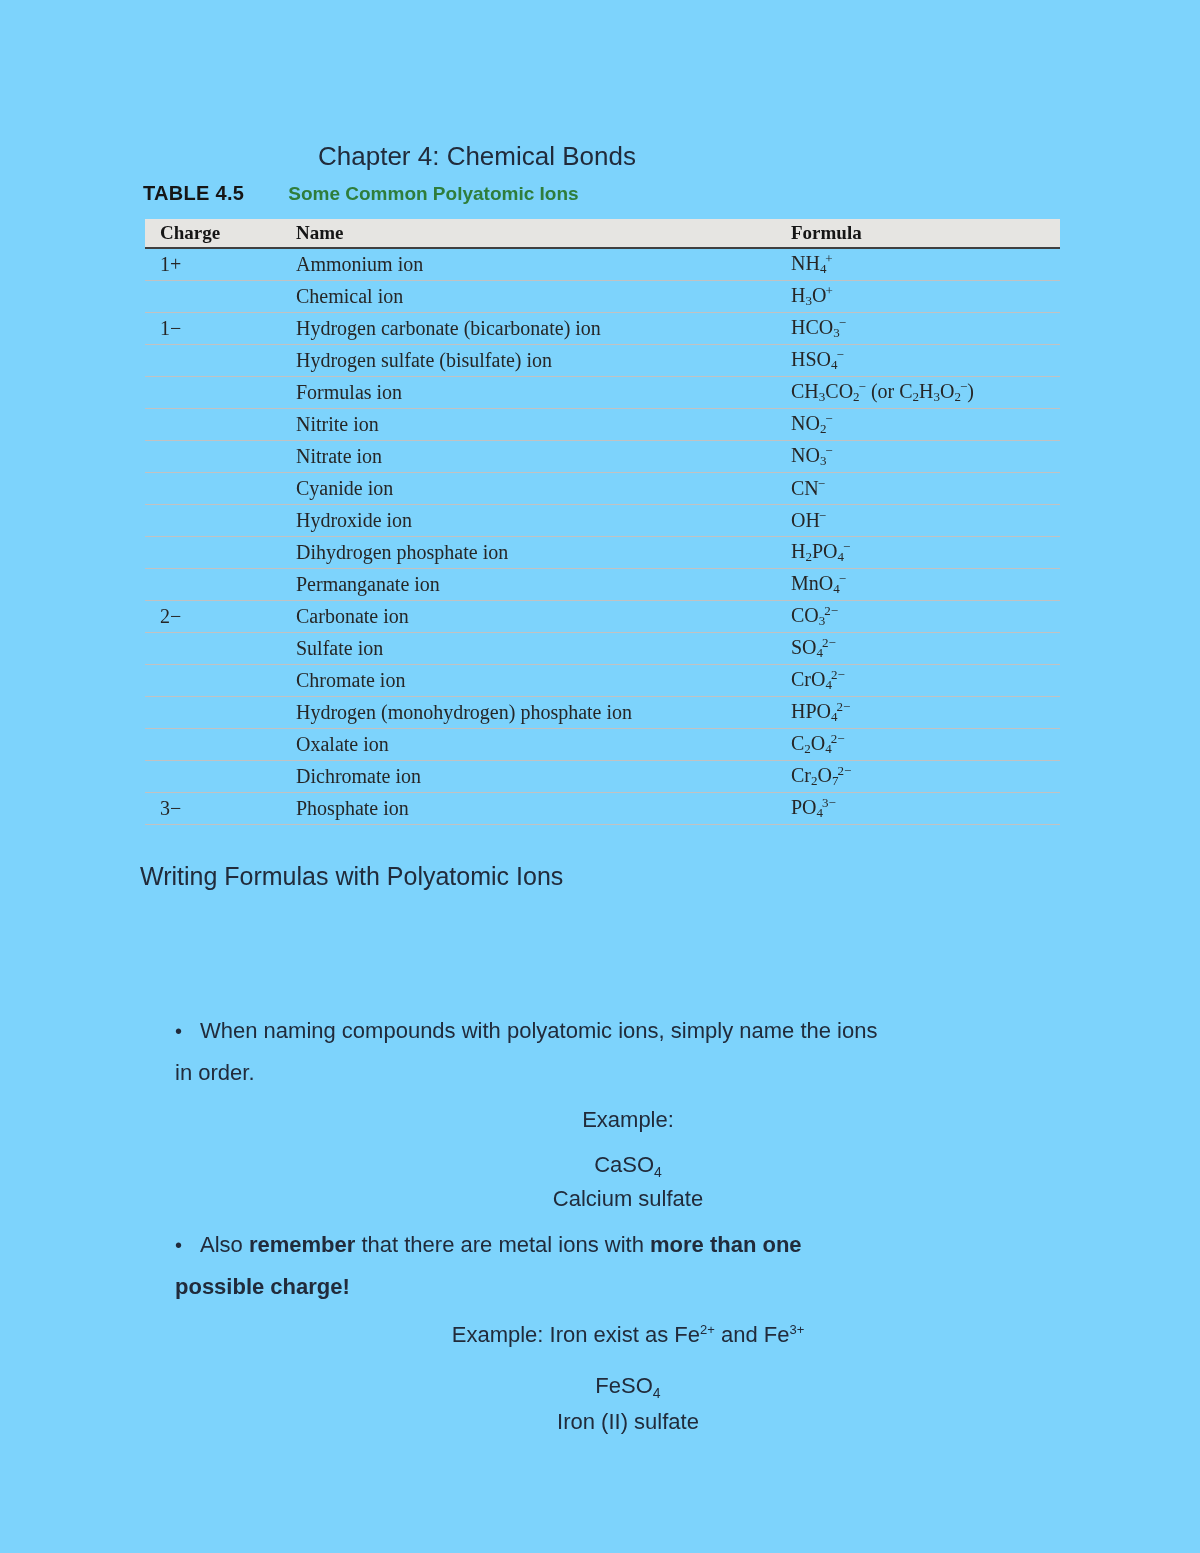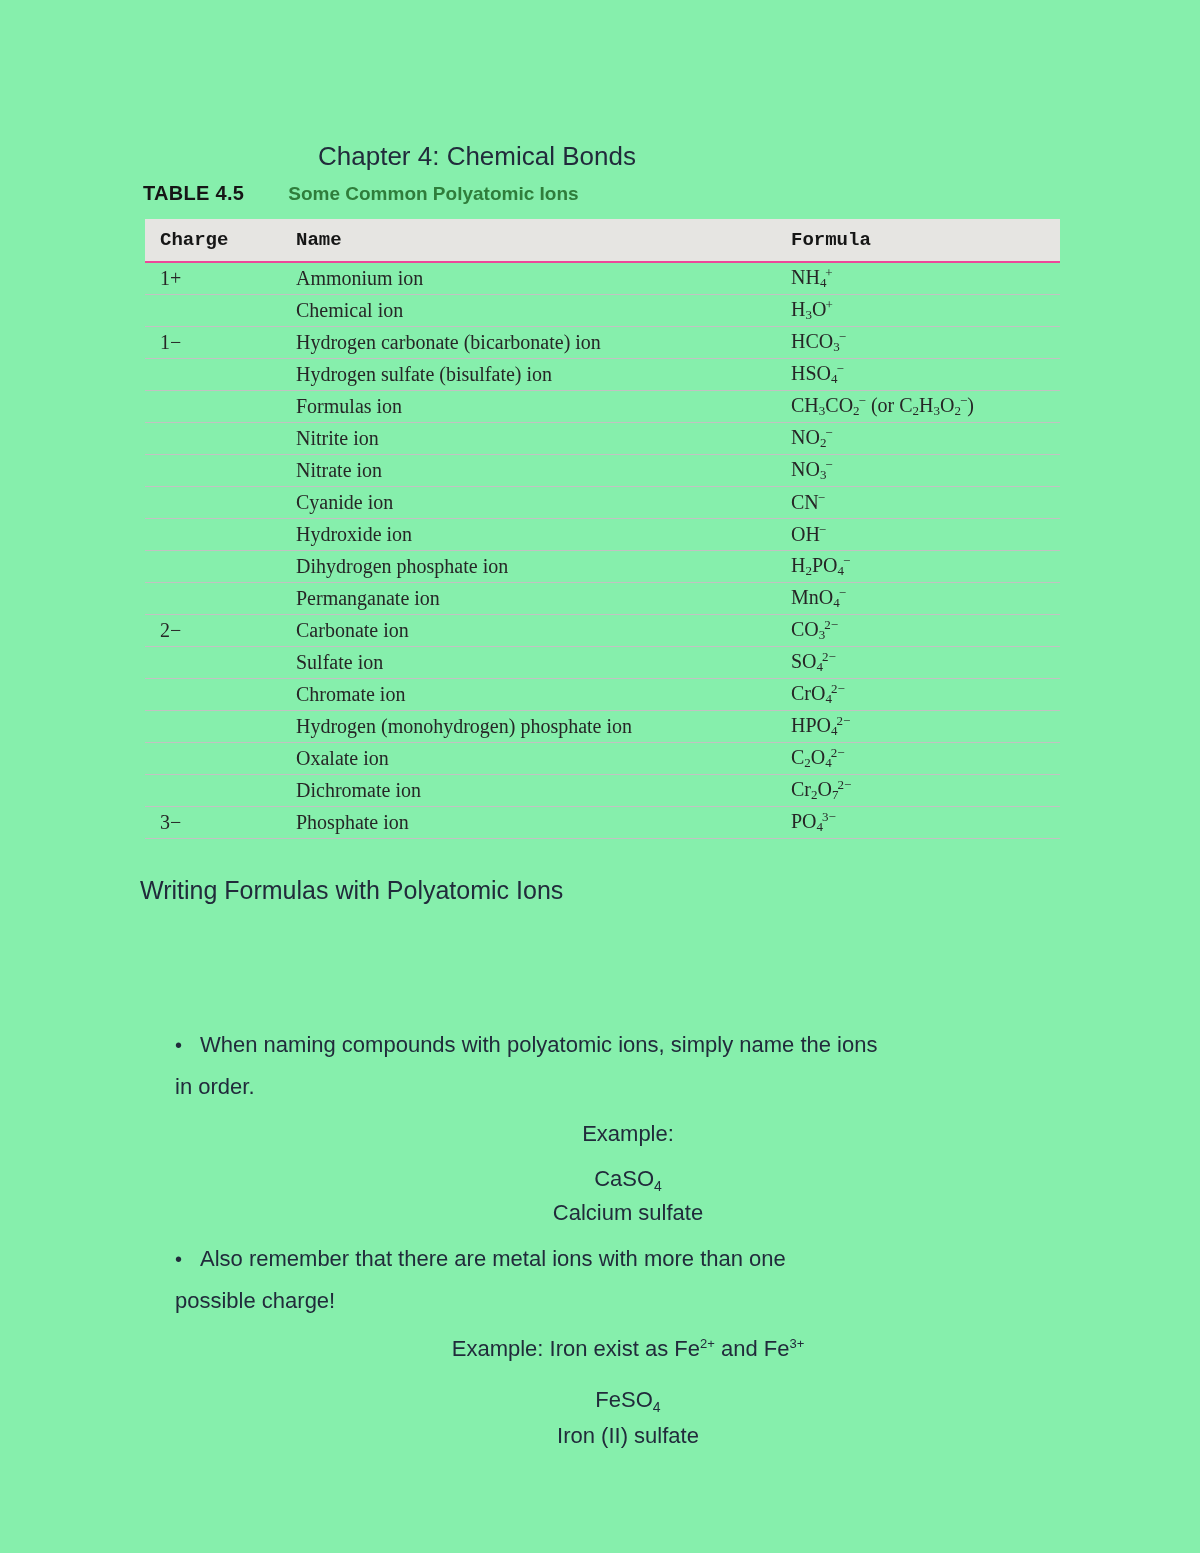--- a/index.html
+++ b/index.html
@@ -1,55 +1,55 @@
 <!DOCTYPE html>
 <html><head>
 <meta charset="utf-8">
 <style>
   * { box-sizing: border-box; }
   html, body { margin: 0; padding: 0; background: #ffffff; }
   .page {
-    width: 1200px; height: 1553px; background: #86efac; overflow: hidden;
+    width: 1200px; height: 1553px; background: #7dd3fc; overflow: hidden;
     padding-top: 141px; position: relative;
     font-family: "Liberation Sans", sans-serif; color: #212b3b;
   }
   .chapter-title { margin-left: 318px; font-size: 26px; color: #212b3b; }
   .table-caption { margin: 10px 0 0 143px; display: flex; align-items: baseline; gap: 44px; }
   .table-label { font-weight: bold; font-size: 20px; color: #161616; letter-spacing: .3px; }
   .table-title { font-weight: bold; font-size: 19px; color: #2f7d3b; }
 
   .ion-table {
     margin: 14px 0 0 145px; width: 915px; border-collapse: collapse; table-layout: fixed;
     font-family: "Liberation Serif", "DejaVu Serif", serif;
   }
   .ion-table th.col-charge, .ion-table td.col-charge { width: 150px; padding-left: 15px; }
   .ion-table th.col-name,   .ion-table td.col-name   { width: 495px; }
   .ion-table th.col-formula,.ion-table td.col-formula{ width: 270px; }
   .ion-table thead th {
-    background: #e6e5e2; font-family: Liberation Mono, monospace; font-weight: bold;
-    font-size: 19px; color: #161616; text-align: left; height: 43px; vertical-align: middle;
-    padding-top: 0; padding-bottom: 0; border-bottom: 2px solid #ec4899;
+    background: #e6e5e2; font-family: Liberation Serif, serif; font-weight: bold;
+    font-size: 19px; color: #161616; text-align: left; height: 29px; vertical-align: middle;
+    padding-top: 0; padding-bottom: 0; border-bottom: 2px solid #404040;
   }
   .ion-table tbody td {
     height: 32px; font-size: 20px; color: #262626; vertical-align: middle;
     border-bottom: 1px solid #c2c2c2; padding-top: 1px; padding-bottom: 1px;
     white-space: nowrap; overflow: visible;
   }
   .ion-table sub { font-size: 13px; vertical-align: -0.25em; }
   .ion-table sup { font-size: 13px; vertical-align: 0.5em; margin-left: -0.08em; }
 
   .section-heading { margin: 37px 0 0 140px; font-size: 25px; color: #212b3b; }
 
   .bullet-block {
     margin-left: 175px; width: 895px; font-size: 22px; line-height: 41px; color: #212b3b;
   }
   .bullet1 { margin-top: 119px; }
   .bullet2 { margin-top: 12px; }
   .dot { display: inline-block; margin-right: 18px; font-size: 20px; }
-  .bullet-block b { font-weight: normal; }
+  .bullet-block b { font-weight: bold; }
 
   .centered { width: 976px; margin-left: 140px; text-align: center; font-size: 22px; color: #212b3b; }
   .centered sup { font-size: 13px; }
   .centered sub { font-size: 14px; }
   .example1-label   { margin-top: 14px; }
   .example1-formula { margin-top: 19px; }
   .example1-name    { margin-top: 6px; }
   .example2-line    { margin-top: 15px; }
   .example2-formula { margin-top: 25px; }
   .example2-name    { margin-top: 7px; }

